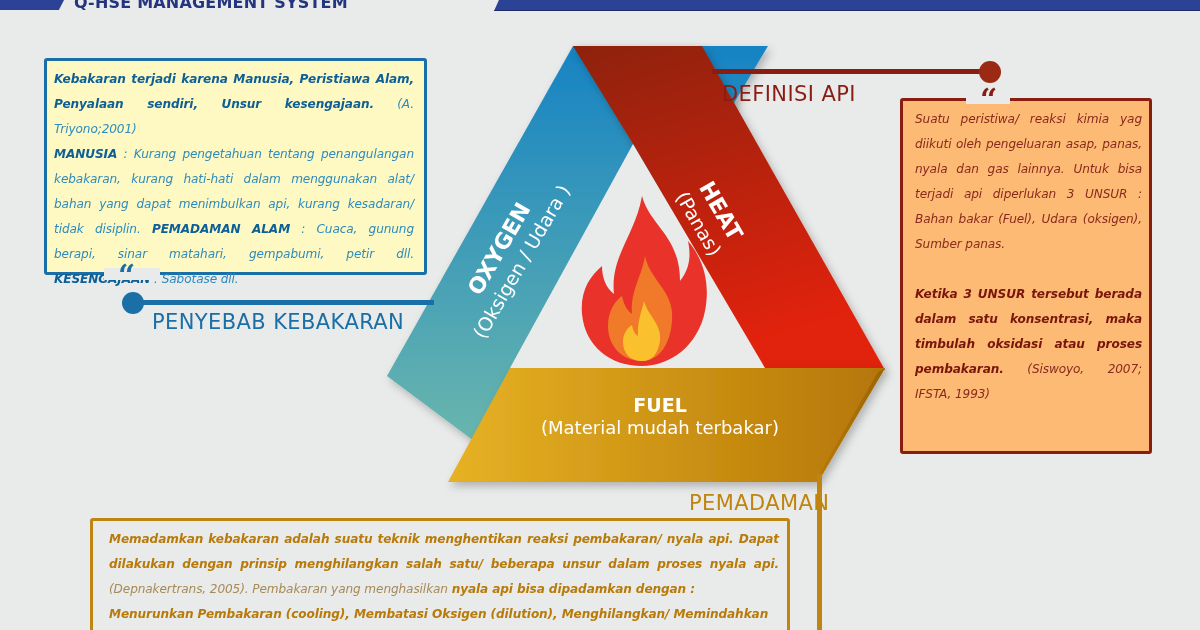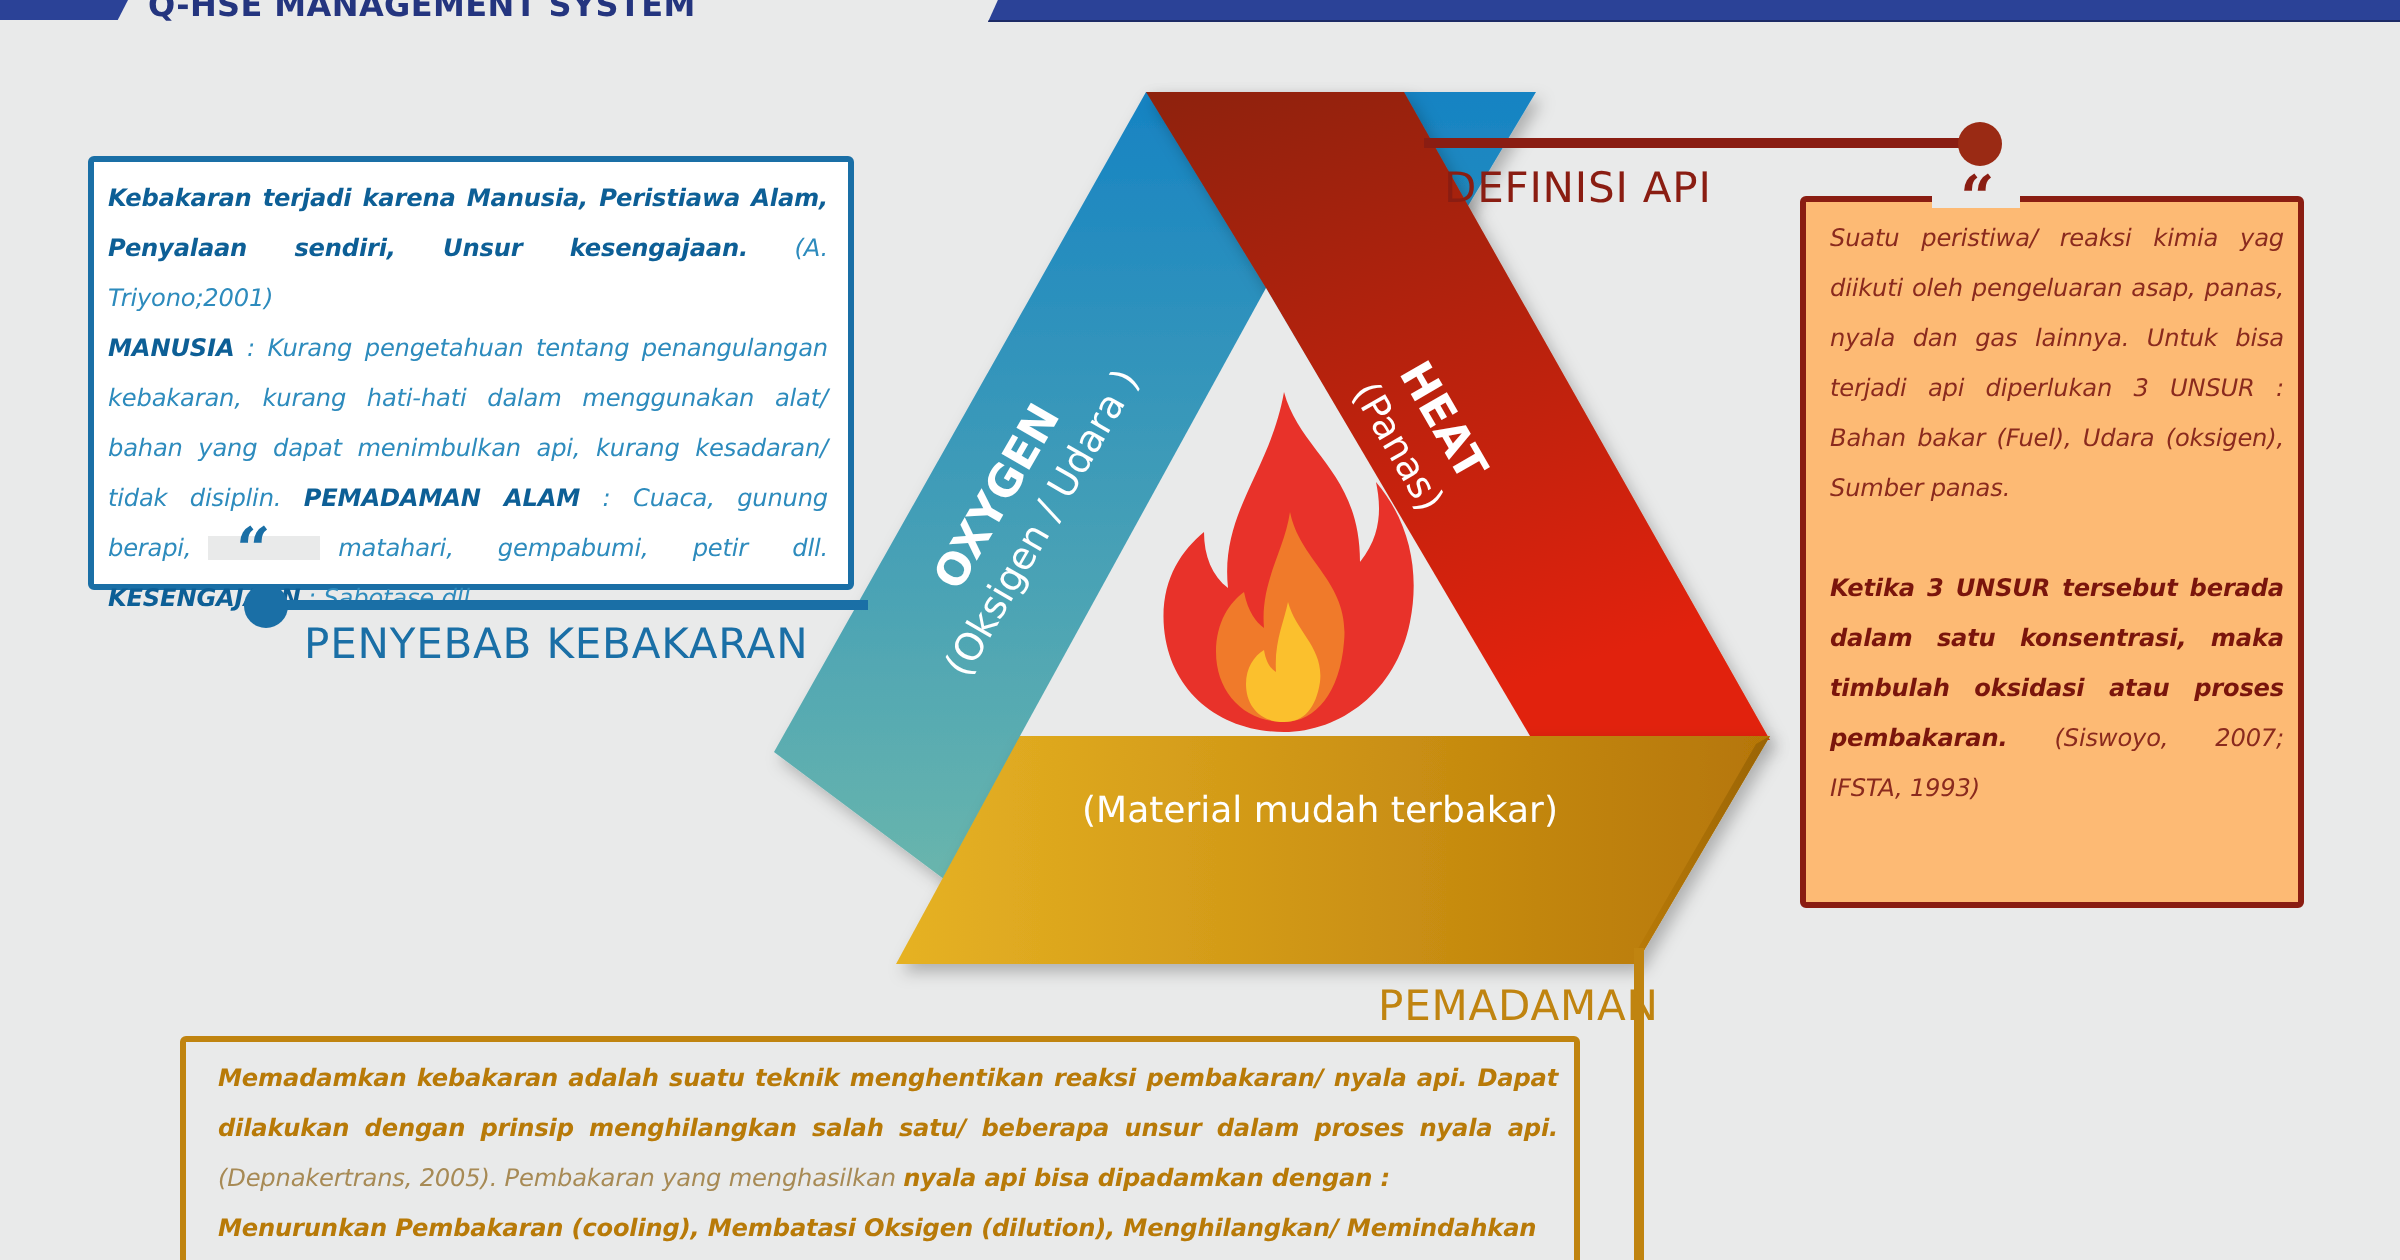--- a/index.html
+++ b/index.html
@@ -10,21 +10,21 @@
   .hdr-left { left:0; top:0; width:64px; height:10px; background:#2b4297; clip-path:polygon(0 0,100% 0,92% 100%,0 100%); }
   .hdr-title { left:74px; top:-7px; font-size:16px; font-weight:bold; color:#24357f; letter-spacing:0.2px; white-space:nowrap; font-family:"DejaVu Sans", sans-serif; }
   .hdr-right { left:494px; top:0; width:706px; height:10px; background:#2b4297; clip-path:polygon(0.7% 0,100% 0,100% 100%,0 100%); border-bottom:1px solid #1c2b66; }
 
   
   .box { box-sizing:border-box; border:3px solid; border-radius:3px; padding:0; }
   .txt { font-family:"DejaVu Sans", sans-serif; font-style:italic; font-size:12.1px; line-height:25px; text-align:justify; letter-spacing:-0.1px; }
   .b { font-weight:bold; }
 
   
-  .box-blue { left:44px; top:58px; width:383px; height:217px; border-color:#1a6fa6; background:#ffffff;margin-top:20px; }
+  .box-blue { left:44px; top:58px; width:383px; height:217px; border-color:#1a6fa6; background:#fef9c3; }
   .box-blue .txt { position:absolute; left:7px; top:6px; width:360px; color:#2d8bbd; }
   .box-blue .b { color:#0d5f96; }
   .gap-blue { left:104px; top:268px; width:56px; height:12px; background:#e9eaea; }
   .quote-blue { left:118px; top:258px; font-size:30px; font-weight:bold; color:#1a6fa6; font-family:"DejaVu Serif", serif; }
   .conn-blue-line { left:134px; top:300px; width:300px; height:5px; background:#1a6fa6; }
   .conn-blue-dot { left:122px; top:292px; width:22px; height:22px; border-radius:50%; background:#1a6fa6; }
   .label-blue { left:152px; top:310px; font-size:21px; color:#1a6fa6; letter-spacing:0.4px; white-space:nowrap; }
 
   
   .box-red { left:900px; top:98px; width:252px; height:356px; border-color:#8a1d12; background:#fdba74; }
@@ -96,20 +96,21 @@
 
 <div class="abs tri-text" style="left:400px;top:230px;width:220px;transform:rotate(-60deg);transform-origin:center;">
   <div style="font-size:22px;font-weight:bold;line-height:26px;">OXYGEN</div>
   <div style="font-size:19px;line-height:24px;">(Oksigen / Udara )</div>
 </div>
 <div class="abs tri-text" style="left:630px;top:192px;width:160px;transform:rotate(60deg);transform-origin:center;">
   <div style="font-size:22px;font-weight:bold;line-height:26px;">HEAT</div>
   <div style="font-size:19px;line-height:24px;">(Panas)</div>
 </div>
 <div class="abs tri-text" style="left:520px;top:394px;width:280px;">
+  <div style="font-size:19px;font-weight:bold;line-height:22px;">FUEL</div>
   <div style="font-size:18px;line-height:24px;">(Material mudah terbakar)</div>
 </div>
 
 <div class="abs box box-blue">
   <div class="txt">
     <span class="b">Kebakaran terjadi karena Manusia, Peristiawa Alam, Penyalaan sendiri, Unsur kesengajaan.</span><span> (A. Triyono;2001)</span><br>
     <span class="b">MANUSIA</span><span> : Kurang pengetahuan tentang penangulangan kebakaran, kurang hati-hati dalam menggunakan alat/ bahan yang dapat menimbulkan api, kurang kesadaran/ tidak disiplin. </span><span class="b">PEMADAMAN ALAM</span><span> : Cuaca, gunung berapi, sinar  matahari, gempabumi, petir dll. </span><span class="b">KESENGAJAAN</span><span> : Sabotase dll.</span>
   </div>
 </div>
 <div class="abs gap-blue"></div>

